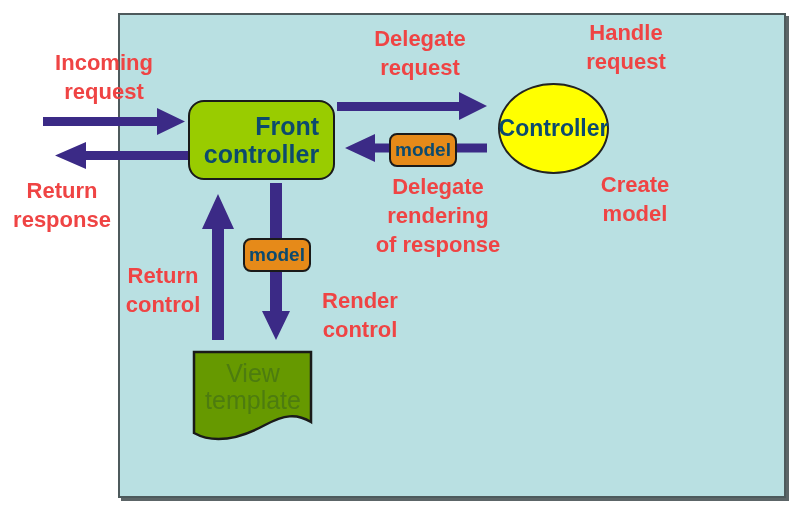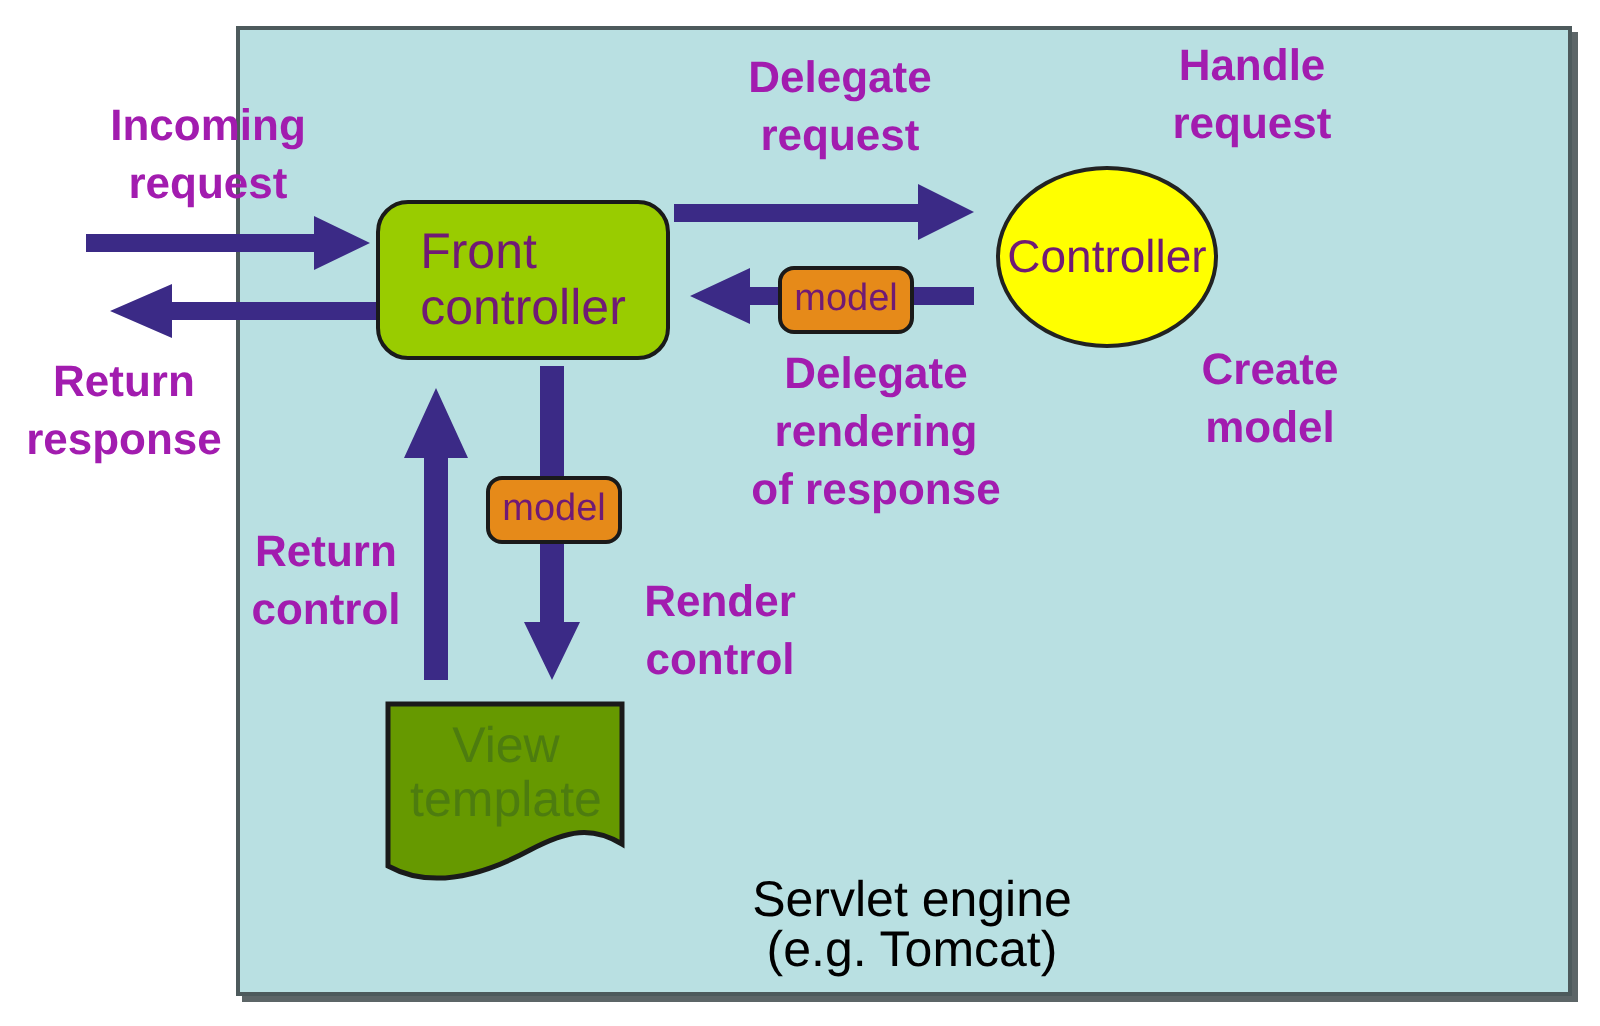--- a/index.html
+++ b/index.html
@@ -11,21 +11,21 @@
   .panel{
     position:absolute;left:118px;top:13px;width:664px;height:481px;
     background:#B9E0E2;
     border:2px solid #4D5A5C;
     box-shadow:3px 3px 0 rgba(64,74,76,0.85);
     z-index:0;
   }
   svg.arrow-layer{position:absolute;left:0;top:0;z-index:2;pointer-events:none;}
   .arrow{fill:#3B2A86;stroke:none;}
   .node{position:absolute;display:flex;align-items:center;justify-content:center;
-        text-align:left;color:#701a75;z-index:3;white-space:pre-line;}
+        text-align:right;color:#0c4a6e;z-index:3;white-space:pre-line;font-weight:bold;}
   .front-controller{
     left:188px;top:100px;width:143px;height:76px;
     background:#99CC00;border:2.5px solid #1a1a1a;border-radius:16px;
     font-size:25px;line-height:28px;
   }
   .controller{
     left:498px;top:83px;width:107px;height:87px;
     background:#FFFF00;border:2px solid #222;border-radius:50%;
     font-size:23px;
   }
@@ -34,21 +34,21 @@
     font-size:19px;width:64px;height:30px;
   }
   .model-top{left:389px;top:133px;}
   .model-bottom{left:243px;top:238px;}
   .view-template-shape{position:absolute;left:192px;top:350px;z-index:3;}
   .view-template-label{
     position:absolute;left:192px;top:360px;width:122px;z-index:4;
     text-align:center;font-size:25px;line-height:27px;color:#4d7c0f;white-space:pre-line;
   }
   .lbl{
-    position:absolute;z-index:4;color:#a21caf;font-weight:bold;
+    position:absolute;z-index:4;color:#ef4444;font-weight:bold;
     font-size:22px;line-height:29px;text-align:center;white-space:pre-line;
   }
   .lbl-incoming{left:0px;top:48px;width:116px;margin-left:46px;}
   .lbl-return-response{left:0px;top:176px;width:124px;}
   .lbl-delegate-request{left:358px;top:24px;width:124px;}
   .lbl-handle-request{left:564px;top:18px;width:124px;}
   .lbl-delegate-rendering{left:366px;top:172px;width:144px;}
   .lbl-create-model{left:573px;top:170px;width:124px;}
   .lbl-return-control{left:111px;top:261px;width:104px;}
   .lbl-render-response{left:298px;top:286px;width:124px;}
@@ -99,16 +99,14 @@
   <div class="lbl lbl-delegate-rendering">Delegate
 rendering
 of response</div>
   <div class="lbl lbl-create-model">Create
 model</div>
   <div class="lbl lbl-return-control">Return
 control</div>
   <div class="lbl lbl-render-response">Render
 control</div>
 
-  <div class="servlet-label">Servlet engine
-(e.g. Tomcat)</div>
 
 </div>
 
 </body></html>

